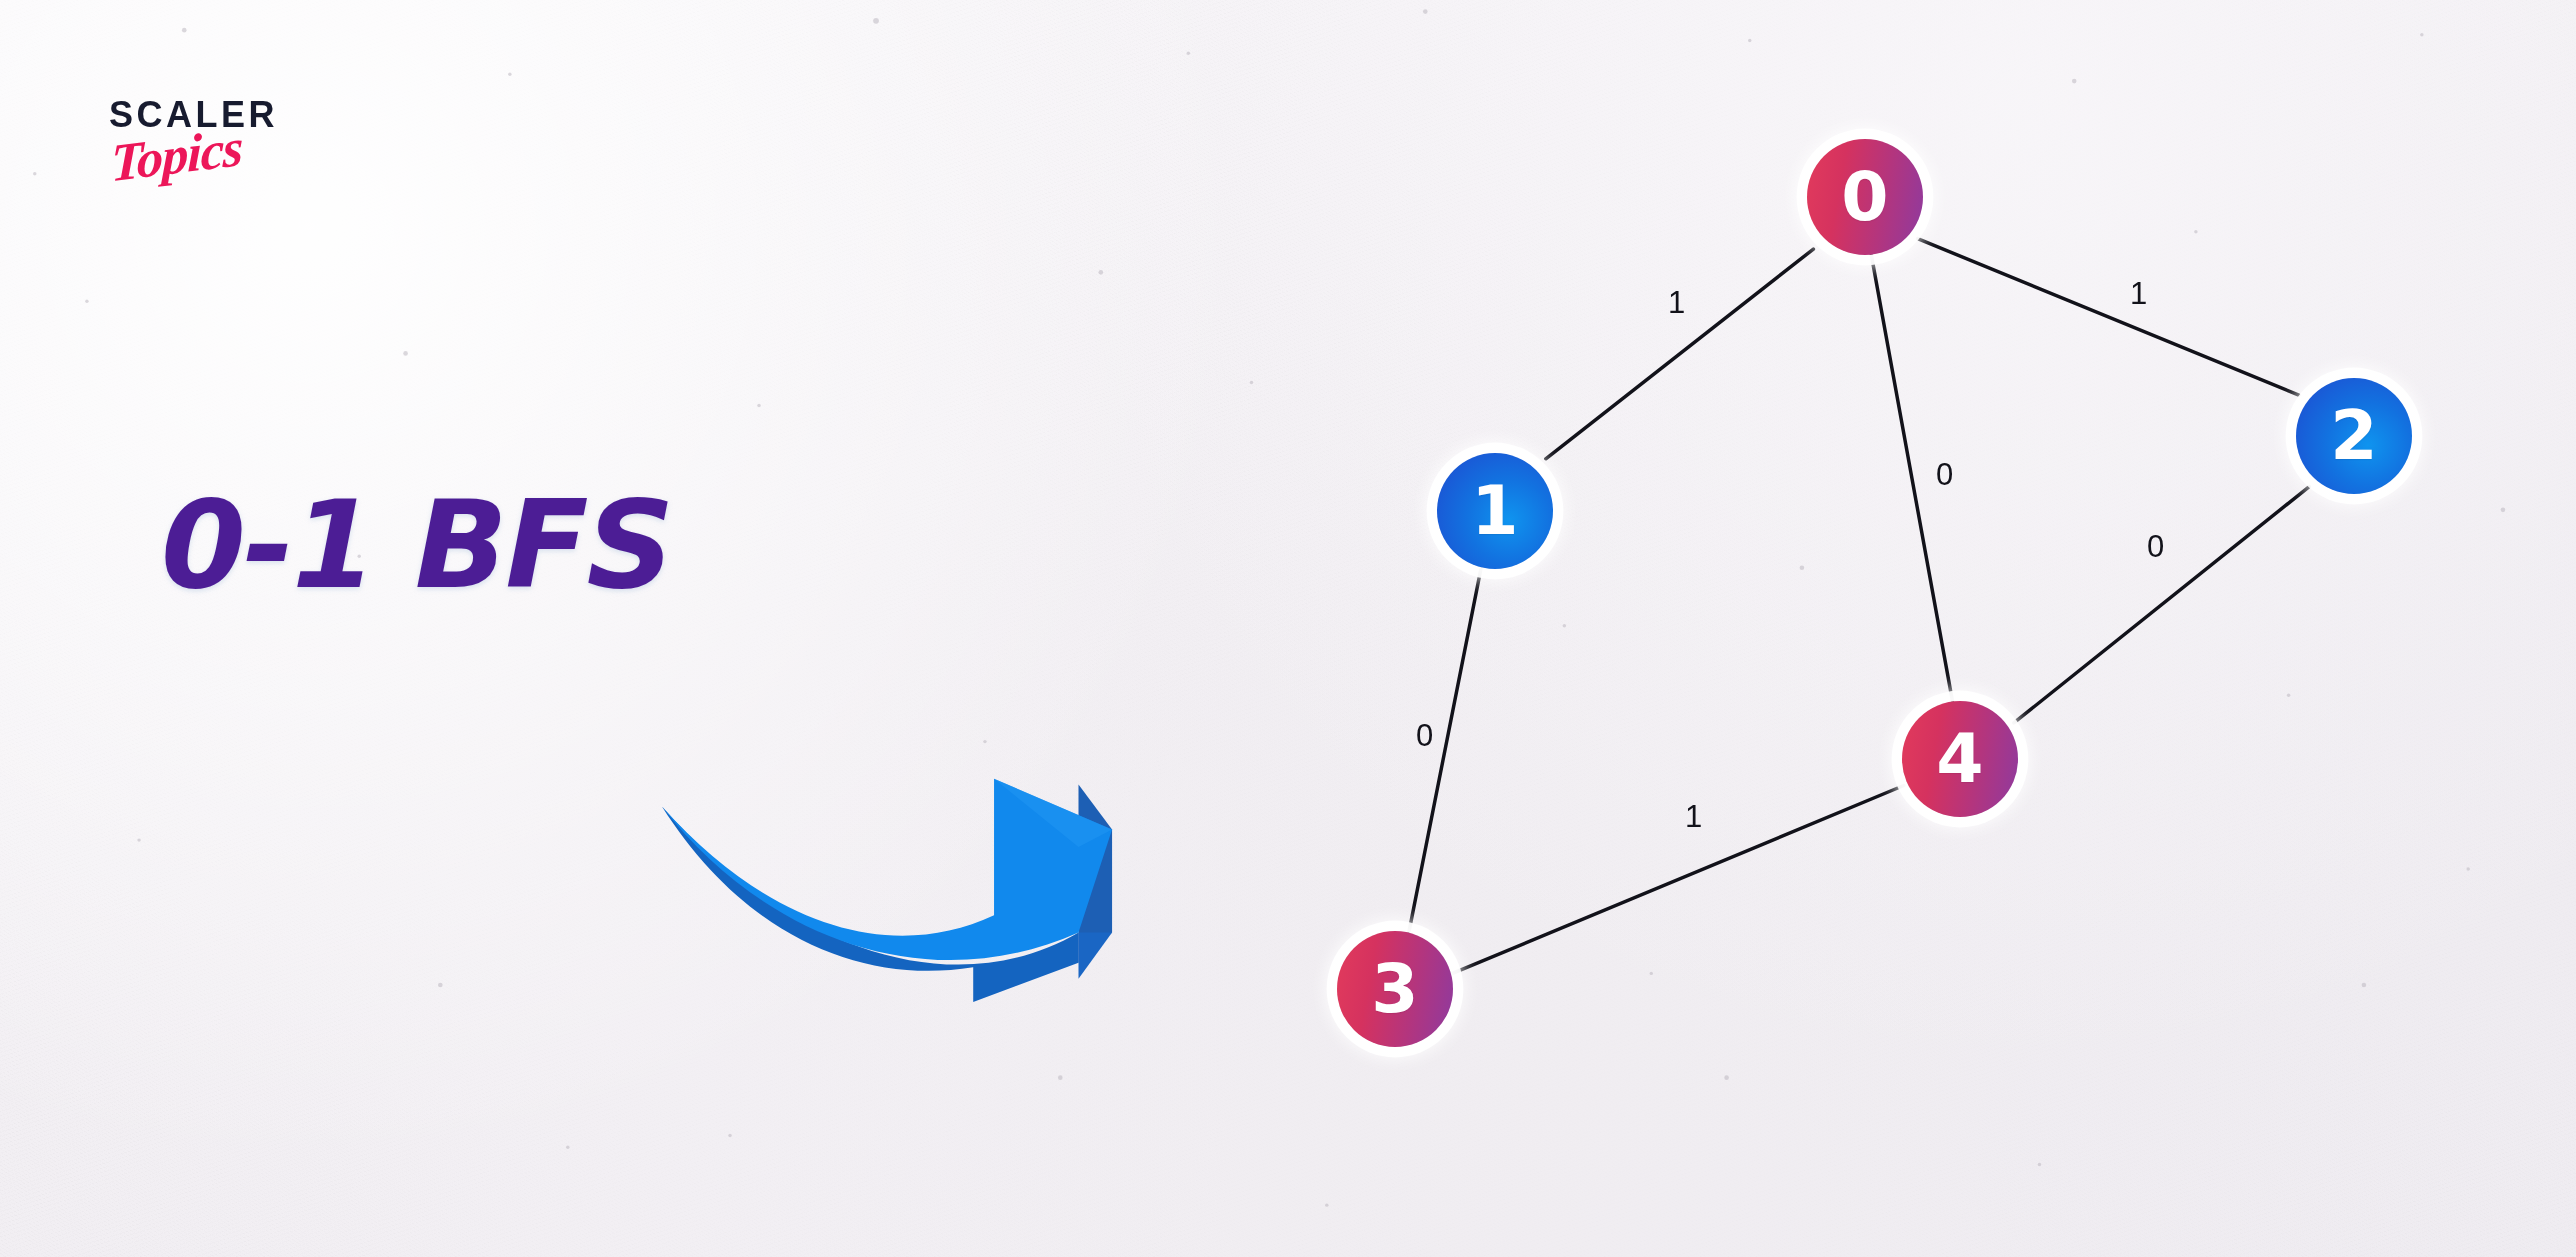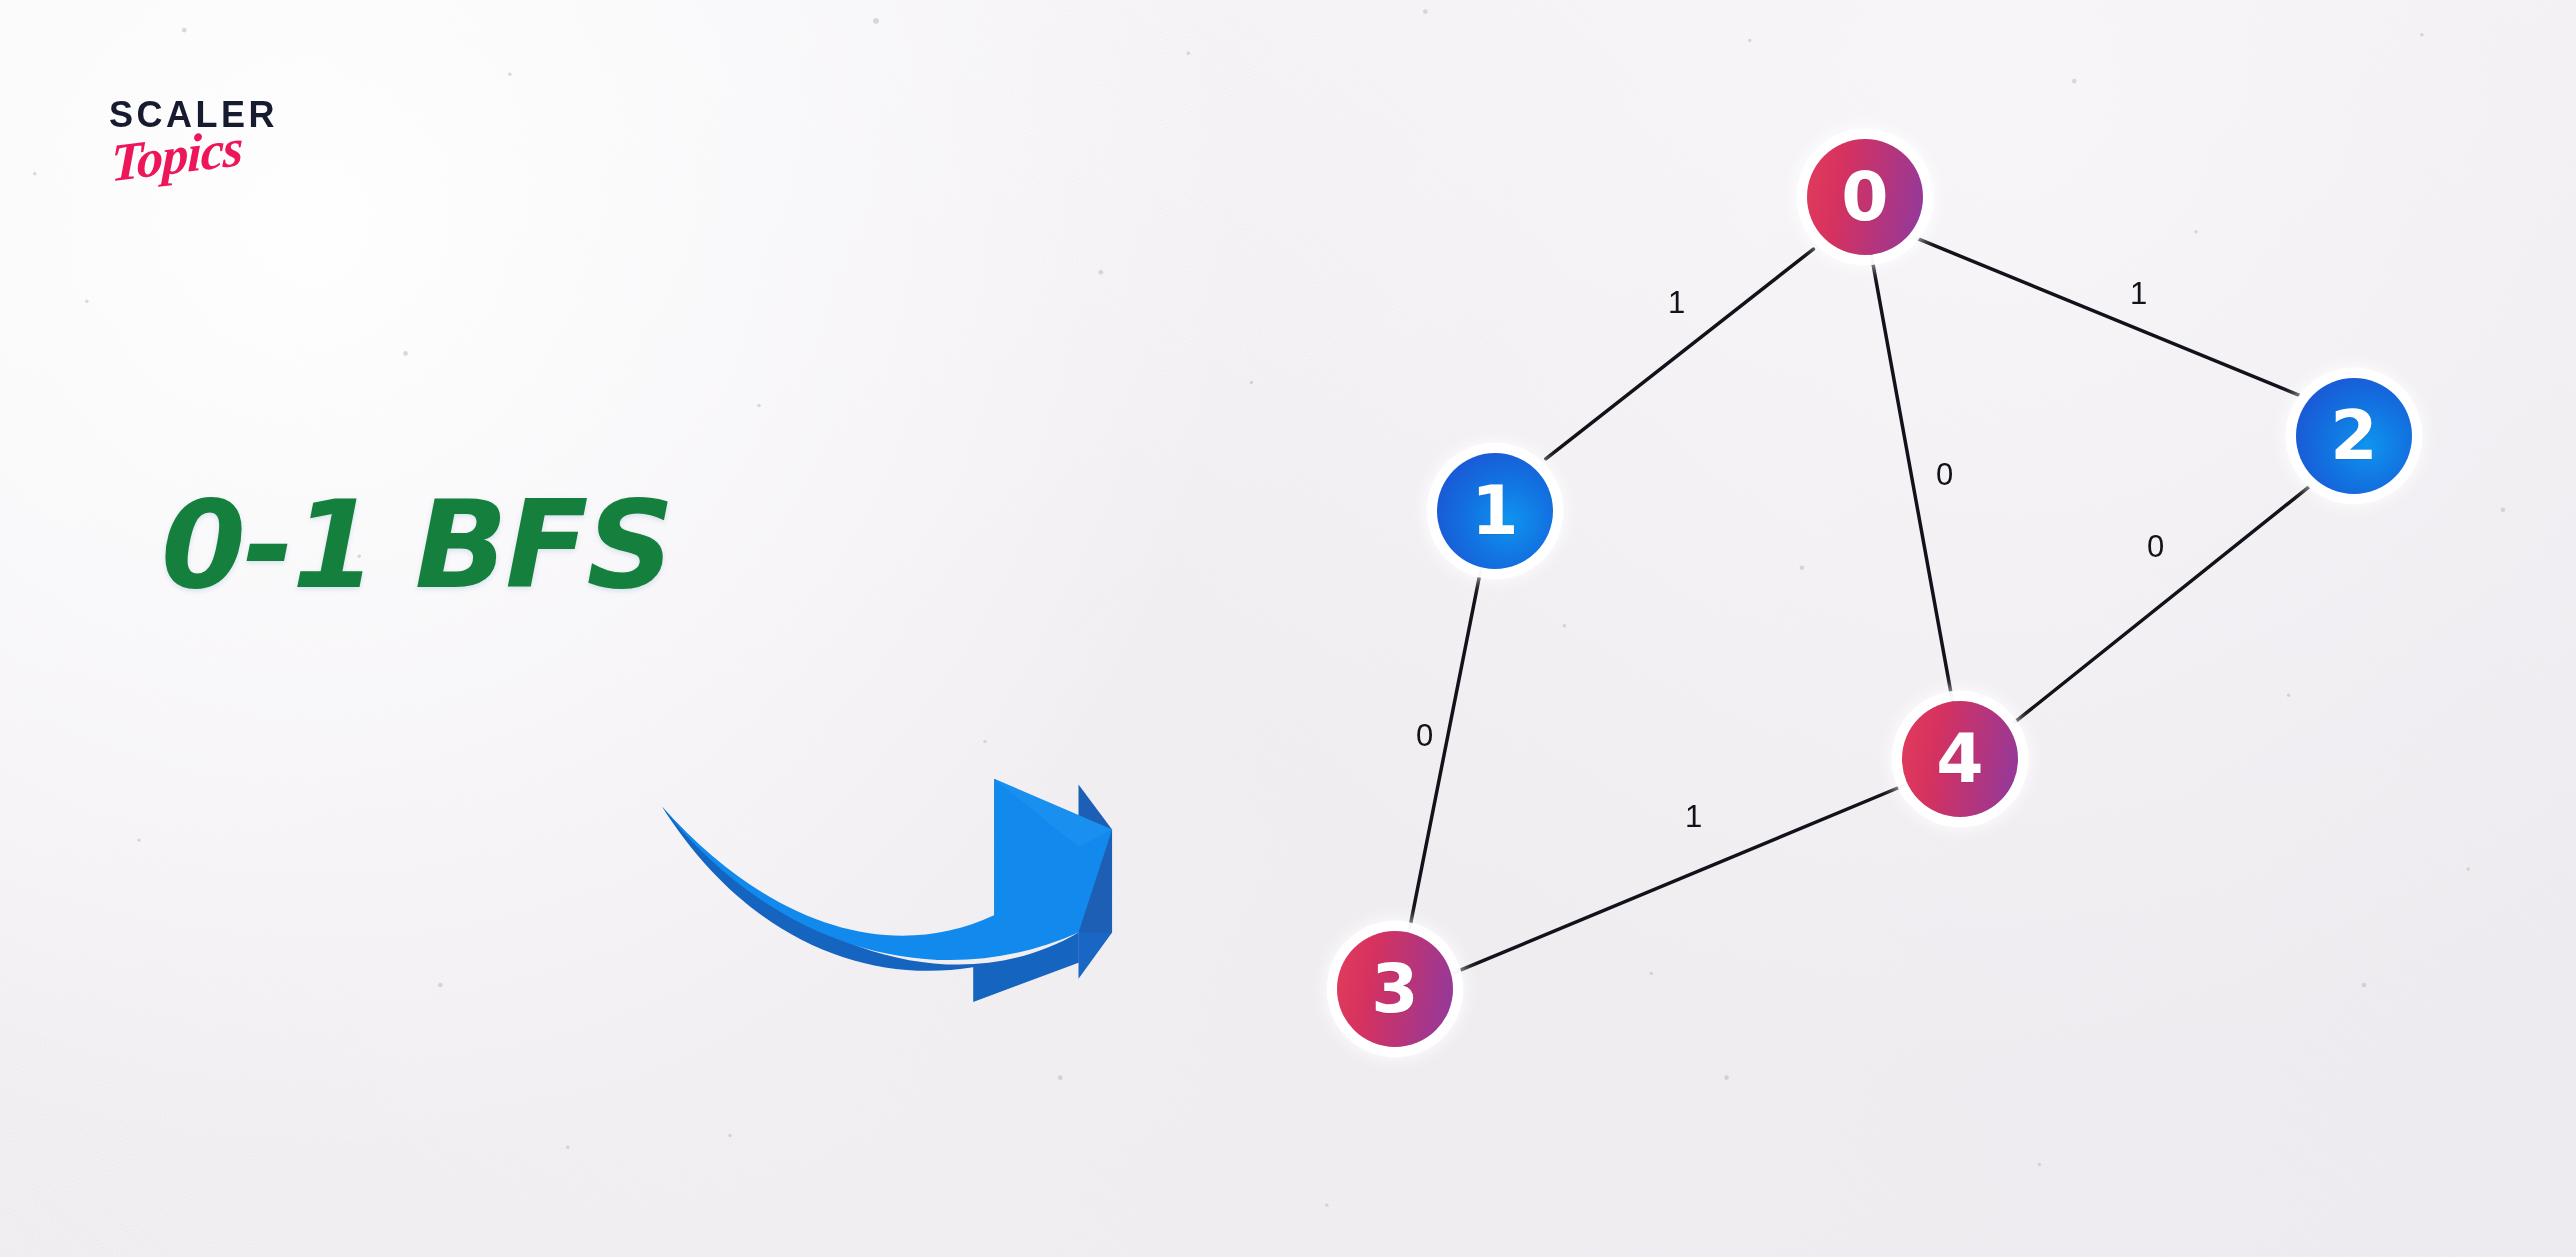--- a/index.html
+++ b/index.html
@@ -70,21 +70,21 @@
   
   #headline {
     position: absolute;
     left: 161px;
     top: 484px;
     font-family: "DejaVu Sans", sans-serif;
     font-weight: 700;
     font-style: italic;
     font-size: 122px;
     line-height: 1;
-    color: #15803d;
+    color: #4c1d95;
     letter-spacing: -2.3px;
     text-shadow: 0 2.3px 5.8px rgba(150,180,215,0.35);
     white-space: nowrap;
   }
 
   
   #arrow-wrap {
     position: absolute;
     left: 649px;
     top: 759px;

